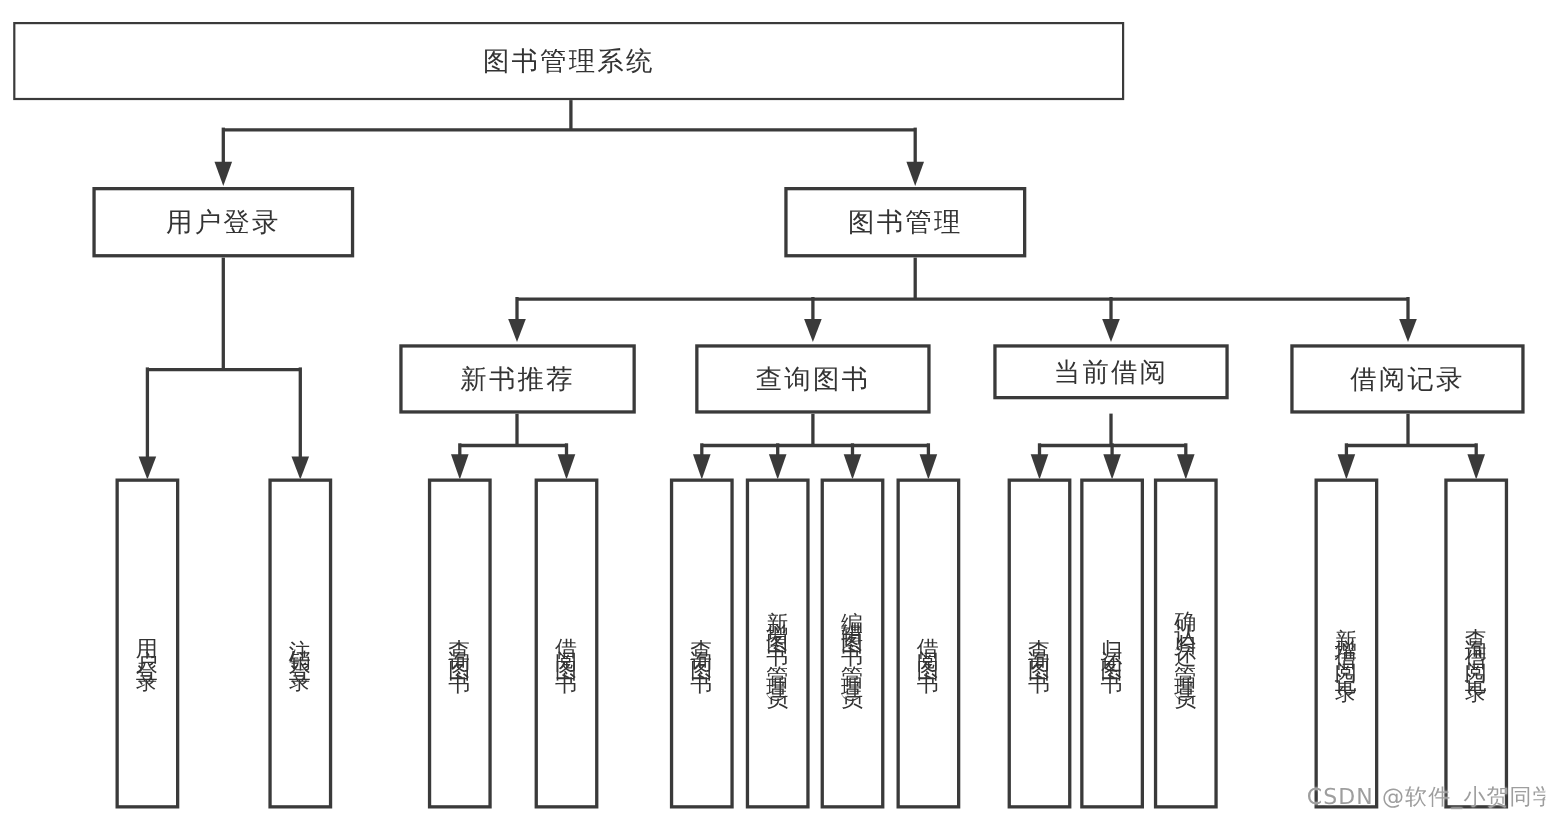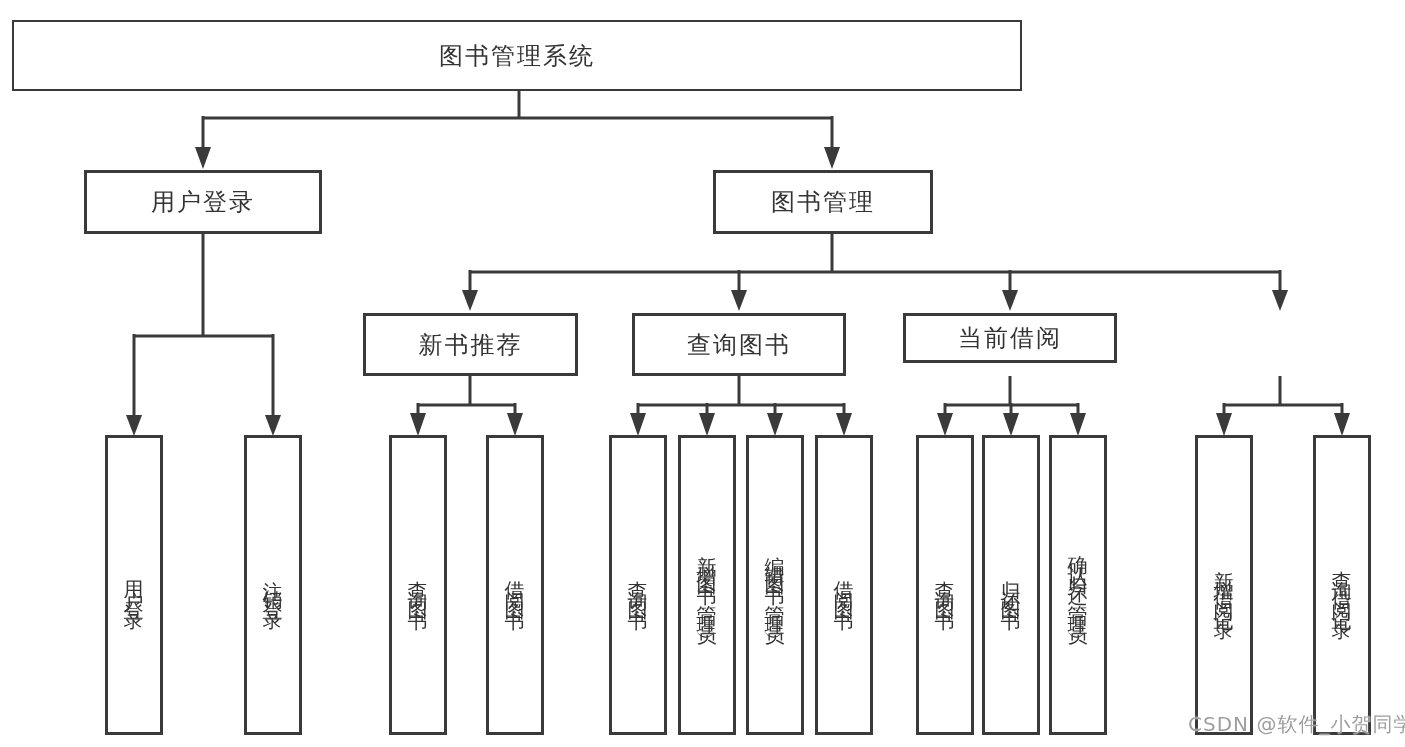--- a/index.html
+++ b/index.html
@@ -143,20 +143,23 @@
 
   <div class="node hbox" style="left:363px;top:313px;width:215px;height:63px;">
     <span>新书推荐</span>
   </div>
   <div class="node hbox" style="left:632px;top:313px;width:214px;height:63px;">
     <span>查询图书</span>
   </div>
   <div class="node hbox" style="left:903px;top:313px;width:214px;height:50px;">
     <span>当前借阅</span>
   </div>
+  <div class="node hbox" style="left:1173px;top:313px;width:213px;height:63px;">
+    <span>借阅记录</span>
+  </div>
 
   <div class="node vbox" style="left:105px;top:435px;width:58px;height:300px;">
     <span>用户登录</span>
   </div>
   <div class="node vbox" style="left:244px;top:435px;width:58px;height:300px;">
     <span>注销登录</span>
   </div>
 
   <div class="node vbox" style="left:389px;top:435px;width:58px;height:300px;">
     <span>查询图书</span>

